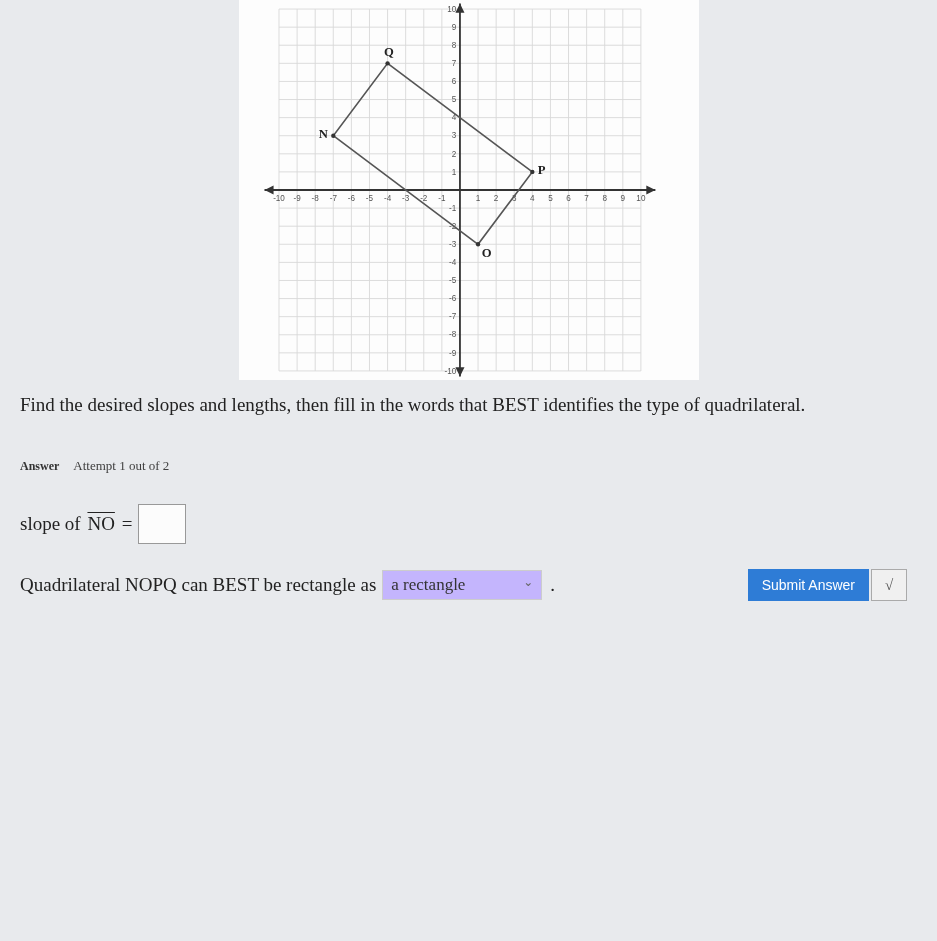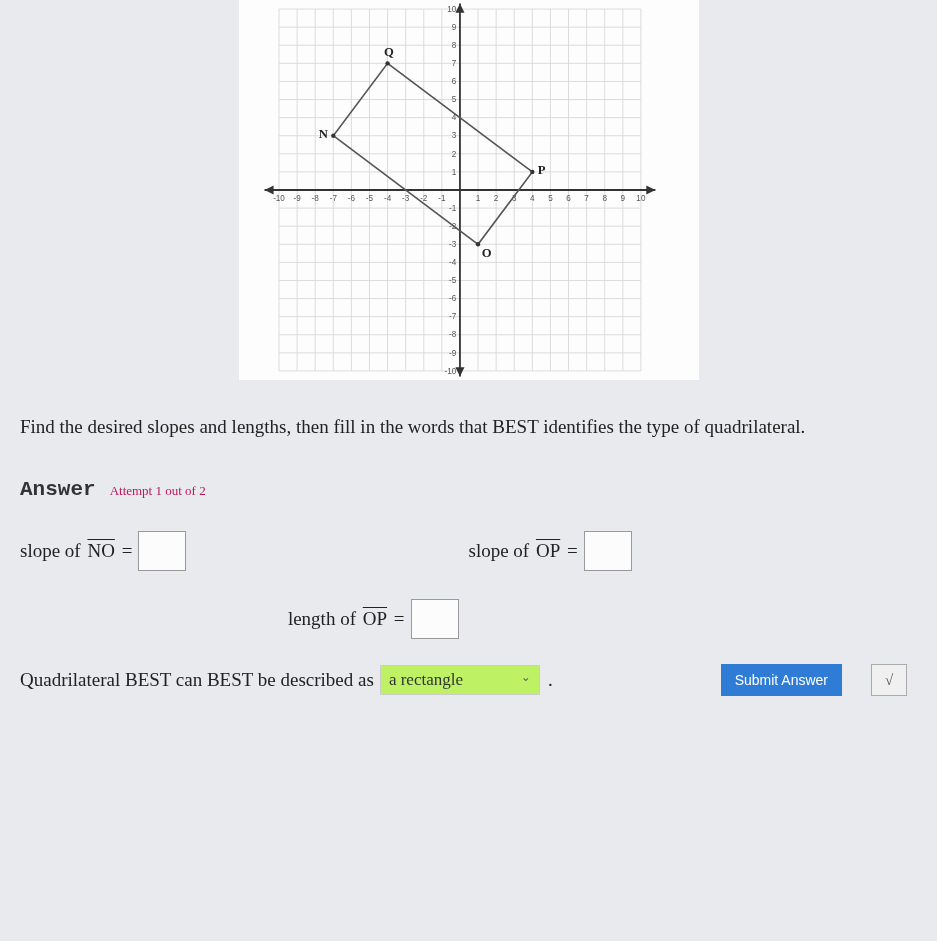--- a/index.html
+++ b/index.html
@@ -18,40 +18,39 @@
     }
     .graph-container {
       display: flex;
       justify-content: center;
       padding-top: 0;
     }
     .graph-svg {
       background: #fdfdfd;
     }
     .question-text {
-      padding: 36px 20px 20px 20px;
+      padding: 14px 20px 20px 20px;
       font-size: 19px;
       color: #222;
       font-family: Georgia, serif;
     }
     .answer-section {
       padding: 20px 20px 0 20px;
     }
     .answer-header {
       margin-bottom: 30px;
     }
     .answer-label {
       font-weight: bold;
-      font-size: 21px;
+      font-size: 12px;
       color: #333;
-      font-family: Liberation Mono, monospace;
     }
     .attempt-text {
       font-size: 13px;
-      color: #be185d;
+      color: #404040;
       margin-left: 10px;
       font-family: Georgia, serif;
     }
     .inputs-grid {
       display: grid;
       grid-template-columns: 1fr 1fr;
       row-gap: 28px;
       margin-bottom: 25px;
     }
     .input-row {
@@ -88,40 +87,40 @@
     .final-left {
       display: flex;
       align-items: center;
       flex: 1;
     }
     .dropdown {
       display: inline-flex;
       align-items: flex-start;
       justify-content: space-between;
       border: 1px solid #ccc;
-      background: #bef264;
+      background: #c4b5fd;
       padding: 4px 8px;
       margin-left: 6px;
       min-width: 160px;
       height: 30px;
       font-size: 17px;
       color: #333;
     }
     .chevron {
       font-size: 12px;
       color: #666;
       margin-left: 20px;
     }
     .period {
       margin-left: 8px;
     }
     .final-right {
       display: flex;
       align-items: center;
-      gap: 29px;
+      gap: 2px;
     }
     .submit-btn {
       background: #2e7cd6;
       color: white;
       border: none;
       padding: 8px 14px;
       font-size: 14px;
       font-family: Arial, sans-serif;
       cursor: pointer;
     }
@@ -270,35 +269,27 @@
       <span class="attempt-text">Attempt 1 out of 2</span>
     </div>
 
     <div class="inputs-grid">
 
       <div class="input-row">
         <span><span>slope of </span><span class="overline">NO</span><span> =</span></span>
         <span class="answer-box"></span>
       </div>
 
-      <div class="input-row">
-        <span><span>slope of </span><span class="overline">OP</span><span> =</span></span>
-        <span class="answer-box"></span>
-      </div>
-      <div class="input-row right">
-        <span><span>length of </span><span class="overline">OP</span><span> =</span></span>
-        <span class="answer-box"></span>
-      </div>
 
 
     </div>
 
     <div class="final-row">
       <div class="final-left">
-        <span>Quadrilateral BEST can BEST be described as </span>
+        <span>Quadrilateral NOPQ can BEST be rectangle as </span>
         <span class="dropdown">
           <span>a rectangle</span>
           <span class="chevron">⌄</span>
         </span>
         <span class="period">.</span>
       </div>
       <div class="final-right">
         <button class="submit-btn">Submit Answer</button>
         <span class="check-box">√</span>
       </div>

